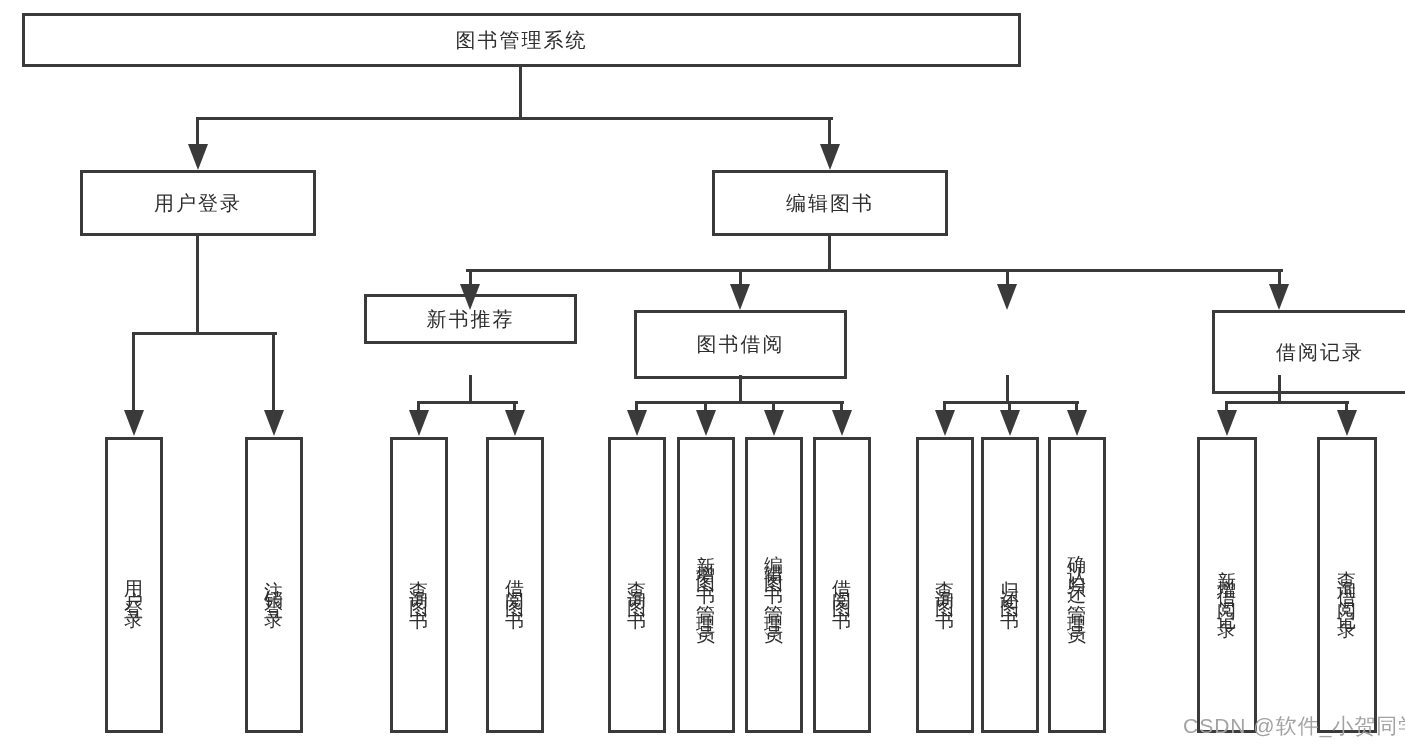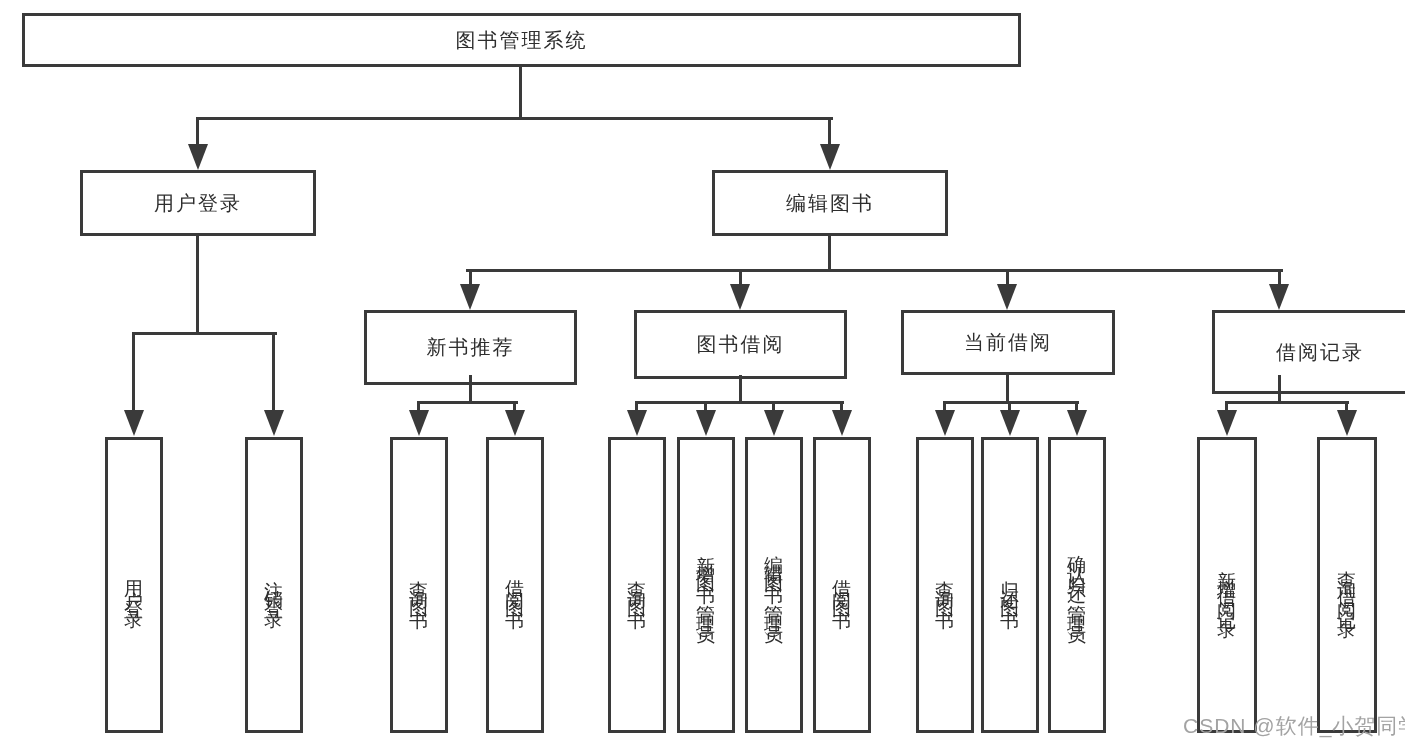--- a/index.html
+++ b/index.html
@@ -38,31 +38,28 @@
   </div>
 
   <div class="box h" style="left:80px;top:170px;width:236px;height:66px">
     <span>用户登录</span>
   </div>
 
   <div class="box h" style="left:712px;top:170px;width:236px;height:66px">
     <span>编辑图书</span>
   </div>
 
-  <div class="box h" style="left:364px;top:310px;width:213px;height:75px">
+  <div class="box h" style="left:364px;top:294px;width:213px;height:50px">
     <span>新书推荐</span>
   </div>
 
   <div class="box h" style="left:634px;top:310px;width:213px;height:69px">
     <span>图书借阅</span>
   </div>
 
-  <div class="box h" style="left:901px;top:310px;width:214px;height:65px">
-    <span>当前借阅</span>
-  </div>
 
   <div class="box h" style="left:1212px;top:310px;width:216px;height:84px">
     <span>借阅记录</span>
   </div>
 
   <div class="box v" style="left:105px;top:437px;width:58px;height:296px">
     <span>用户登录</span>
   </div>
   <div class="box v" style="left:245px;top:437px;width:58px;height:296px">
     <span>注销登录</span>

